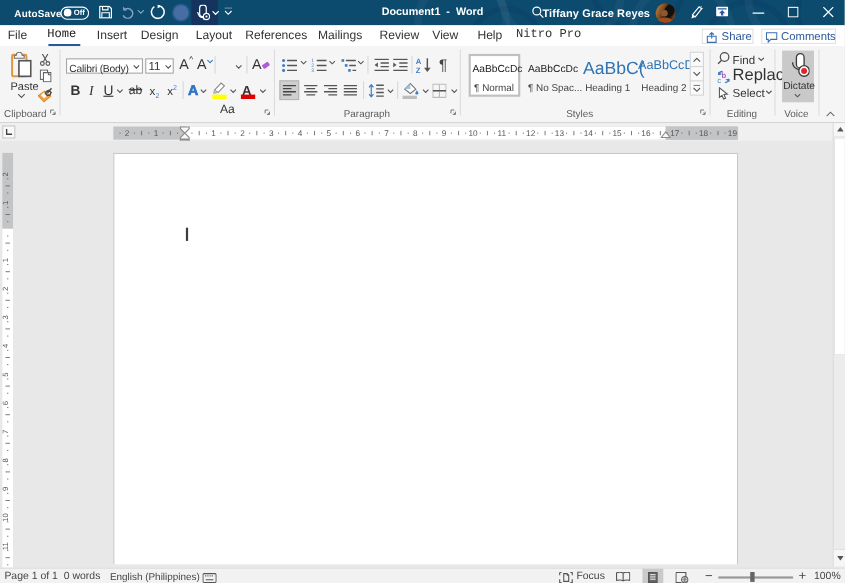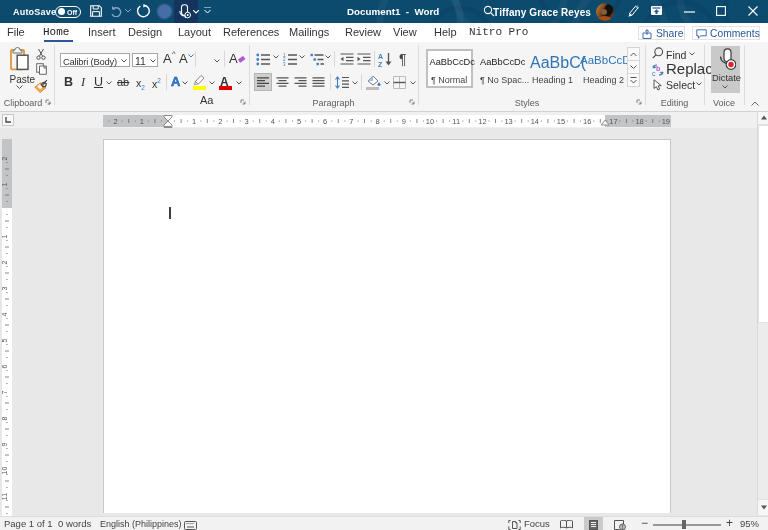--- a/index.html
+++ b/index.html
@@ -626,14 +626,14 @@
   </svg>
   <svg class="abs" style="left:614px;top:2.5px" width="12" height="10" viewBox="0 0 12 10">
     <path d="M0.5 0.5 h9 v4 M0.5 0.5 v9 h5" fill="none" stroke="#555" stroke-width="1"></path>
     <circle cx="8.5" cy="7" r="3" fill="#f2f2f2" stroke="#555" stroke-width="0.9"></circle>
     <path d="M5.6 7 h5.8 M8.5 4.1 v5.8 M6.4 5 c1.3 1 3 1 4.2 0 M6.4 9 c1.3 -1 3 -1 4.2 0" fill="none" stroke="#555" stroke-width="0.6"></path>
   </svg>
   <span class="sitem" style="left:641px;font-size:12px;top:-1px;">−</span>
   <div class="abs" style="left:653px;top:7px;width:68px;height:1.5px;background:#999;"></div>
   <div class="abs" style="left:682px;top:3px;width:4px;height:9px;background:#666;"></div>
   <span class="sitem" style="left:726px;font-size:12px;top:-1px;">+</span>
-  <span class="sitem" style="left:740px;">95%</span>
+  <span class="sitem" style="left:740px;">100%</span>
 </div>
 
 </body></html>

